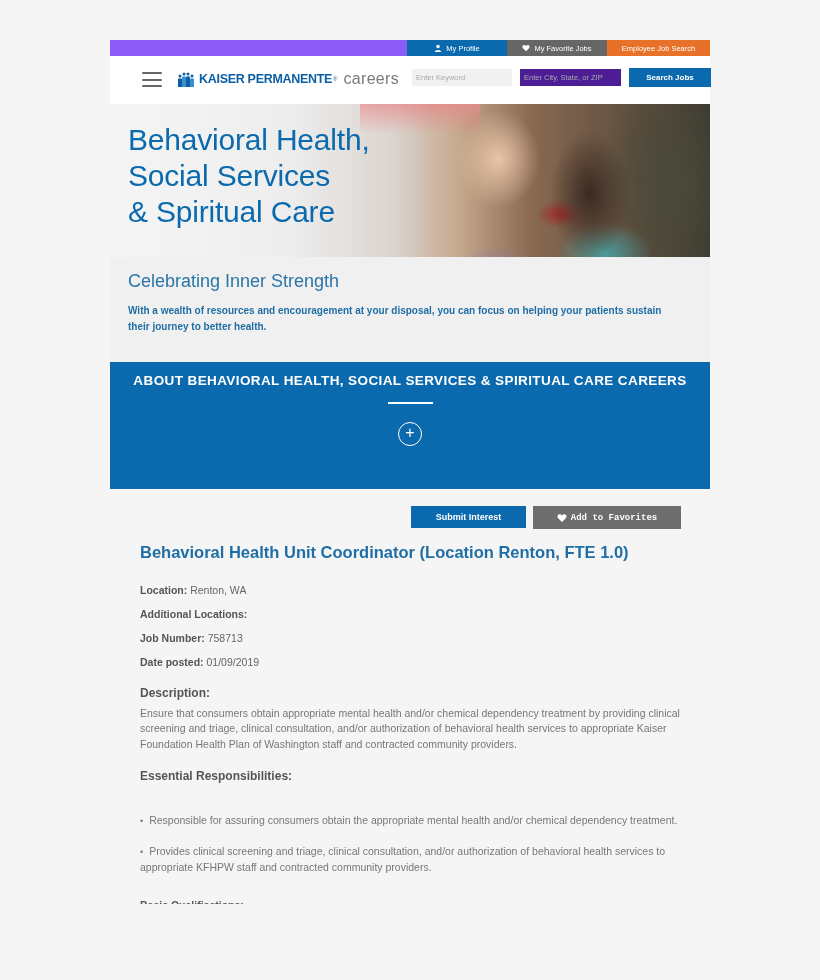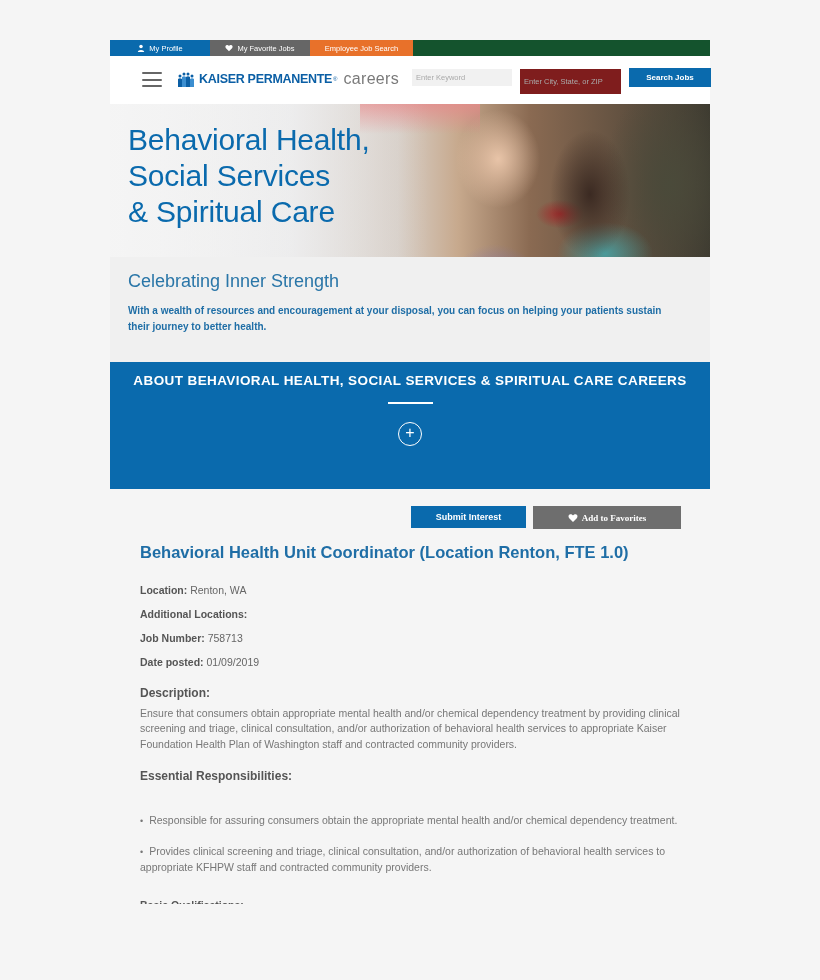--- a/index.html
+++ b/index.html
@@ -2,38 +2,38 @@
 <html><head>
 <meta charset="utf-8">
 <style>
   * { box-sizing: border-box; margin: 0; padding: 0; }
   html, body { width: 820px; height: 980px; background: #f5f5f5; overflow: hidden; }
   body { font-family: "Liberation Sans", "DejaVu Sans", sans-serif; position: relative; }
 
   .page { position: absolute; left: 110px; top: 40px; width: 600px; }
 
   
-  .utilbar { height: 16px; background: #14532d; display: flex; justify-content: flex-start; }
+  .utilbar { height: 16px; background: #8b5cf6; display: flex; justify-content: flex-end; }
   .util-item { height: 16px; display: flex; align-items: center; justify-content: center; font-size: 7.5px; color: #fff; gap: 4px; cursor: pointer; }
   .util-profile { width: 100px; background: #0a6aad; }
   .util-fav { width: 100px; background: #666; }
   .util-emp { width: 103px; background: #e8712a; }
   .util-item svg { width: 8px; height: 8px; fill: #fff; }
 
   
   .header { height: 48px; background: #fff; display: flex; align-items: center; position: relative; }
   .hamburger { position: absolute; left: 32px; top: 16px; width: 20px; height: 15px; display: flex; flex-direction: column; justify-content: space-between; cursor: pointer; }
   .hamburger span { display: block; height: 2px; background: #666; border-radius: 1px; }
   .logo { position: absolute; left: 67px; top: 14px; display: flex; align-items: center; }
   .logo-mark { width: 18px; height: 16px; margin-right: 4px; }
   .logo-text { font-size: 12.5px; font-weight: bold; color: #0b5fa5; letter-spacing: -0.3px; }
   .logo-reg { font-size: 6px; color: #0b5fa5; margin-left: 1px; }
   .logo-careers { font-size: 16px; color: #7a7a7a; margin-left: 6px; letter-spacing: 0.3px; }
   .kw-input { position: absolute; left: 302px; top: 13px; width: 100px; height: 17px; background: #f1f1f1; border: none; font-size: 7.5px; color: #999; padding-left: 4px; font-family: "Liberation Sans", sans-serif; }
-  .loc-input { position: absolute; left: 410px; top: 13px; width: 101px; height: 25px; background: #7f1d1d; border: none; font-size: 7.5px; color: #999; padding-left: 4px; font-family: "Liberation Sans", sans-serif; }
+  .loc-input { position: absolute; left: 410px; top: 13px; width: 101px; height: 17px; background: #4c1d95; border: none; font-size: 7.5px; color: #999; padding-left: 4px; font-family: "Liberation Sans", sans-serif; }
   .kw-input::placeholder, .loc-input::placeholder { color: #aaa; }
   .search-btn { position: absolute; left: 519px; top: 12px; width: 82px; height: 19px; background: #0a6aad; color: #fff; font-size: 8px; font-weight: bold; border: none; cursor: pointer; font-family: "Liberation Sans", sans-serif; }
 
   
   .hero { height: 153px; position: relative; overflow: hidden;
     background:
       radial-gradient(ellipse 60px 70px at 388px 55px, #e8c4a8 0%, rgba(232,196,168,0) 70%),
       radial-gradient(ellipse 70px 80px at 385px 200px, #7e74c0 0%, rgba(126,116,192,0) 75%),
       radial-gradient(ellipse 50px 80px at 480px 90px, #3b2a22 0%, rgba(59,42,34,0) 80%),
       radial-gradient(ellipse 60px 40px at 495px 150px, #4a9a9a 0%, rgba(74,154,154,0) 80%),
@@ -53,21 +53,21 @@
 
   
   .about { height: 127px; background: #0a6aad; text-align: center; padding-top: 8px; }
   .about-title { font-size: 13.5px; line-height: 22px; color: #fff; letter-spacing: 0.4px; width: 560px; margin: 0 auto; }
   .about-rule { width: 45px; height: 1.5px; background: #fff; margin: 10px auto 0; }
   .about-plus { width: 24px; height: 24px; border: 1.5px solid #fff; border-radius: 50%; margin: 18px auto 0; color: #fff; font-size: 16px; line-height: 20px; text-align: center; cursor: pointer; }
 
   
   .actions { position: relative; height: 45px; }
   .submit-btn { position: absolute; left: 301px; top: 17px; width: 115px; height: 22px; background: #0a6aad; color: #fff; font-size: 9px; font-weight: bold; border: none; cursor: pointer; font-family: "Liberation Sans", sans-serif; }
-  .fav-btn { position: absolute; left: 423px; top: 17px; width: 148px; height: 23px; background: #6e6e6e; color: #fff; font-size: 9px; font-weight: bold; border: none; display: flex; align-items: center; justify-content: center; gap: 4px; cursor: pointer; font-family: Liberation Serif, serif; }
+  .fav-btn { position: absolute; left: 423px; top: 17px; width: 148px; height: 23px; background: #6e6e6e; color: #fff; font-size: 9px; font-weight: bold; border: none; display: flex; align-items: center; justify-content: center; gap: 4px; cursor: pointer; font-family: Liberation Mono, monospace; }
   .fav-btn svg { width: 10px; height: 10px; fill: #fff; }
 
   
   .job { padding: 8px 30px 0 30px; }
   .job-title { font-size: 16.5px; line-height: 20px; color: #1f6ea6; font-weight: bold; width: 530px; margin-bottom: 21px; }
   .meta-row { font-size: 10.5px; color: #666; margin-bottom: 10px; line-height: 14px; }
   .meta-label { font-weight: bold; color: #555; }
   .section-label { font-size: 12px; font-weight: bold; color: #555; margin-top: 17px; line-height: 14px; }
   .desc { font-size: 10.5px; line-height: 15.3px; color: #777; margin-top: 6px; width: 540px; }
   .resp-list { list-style: none; margin-top: 30px; }

